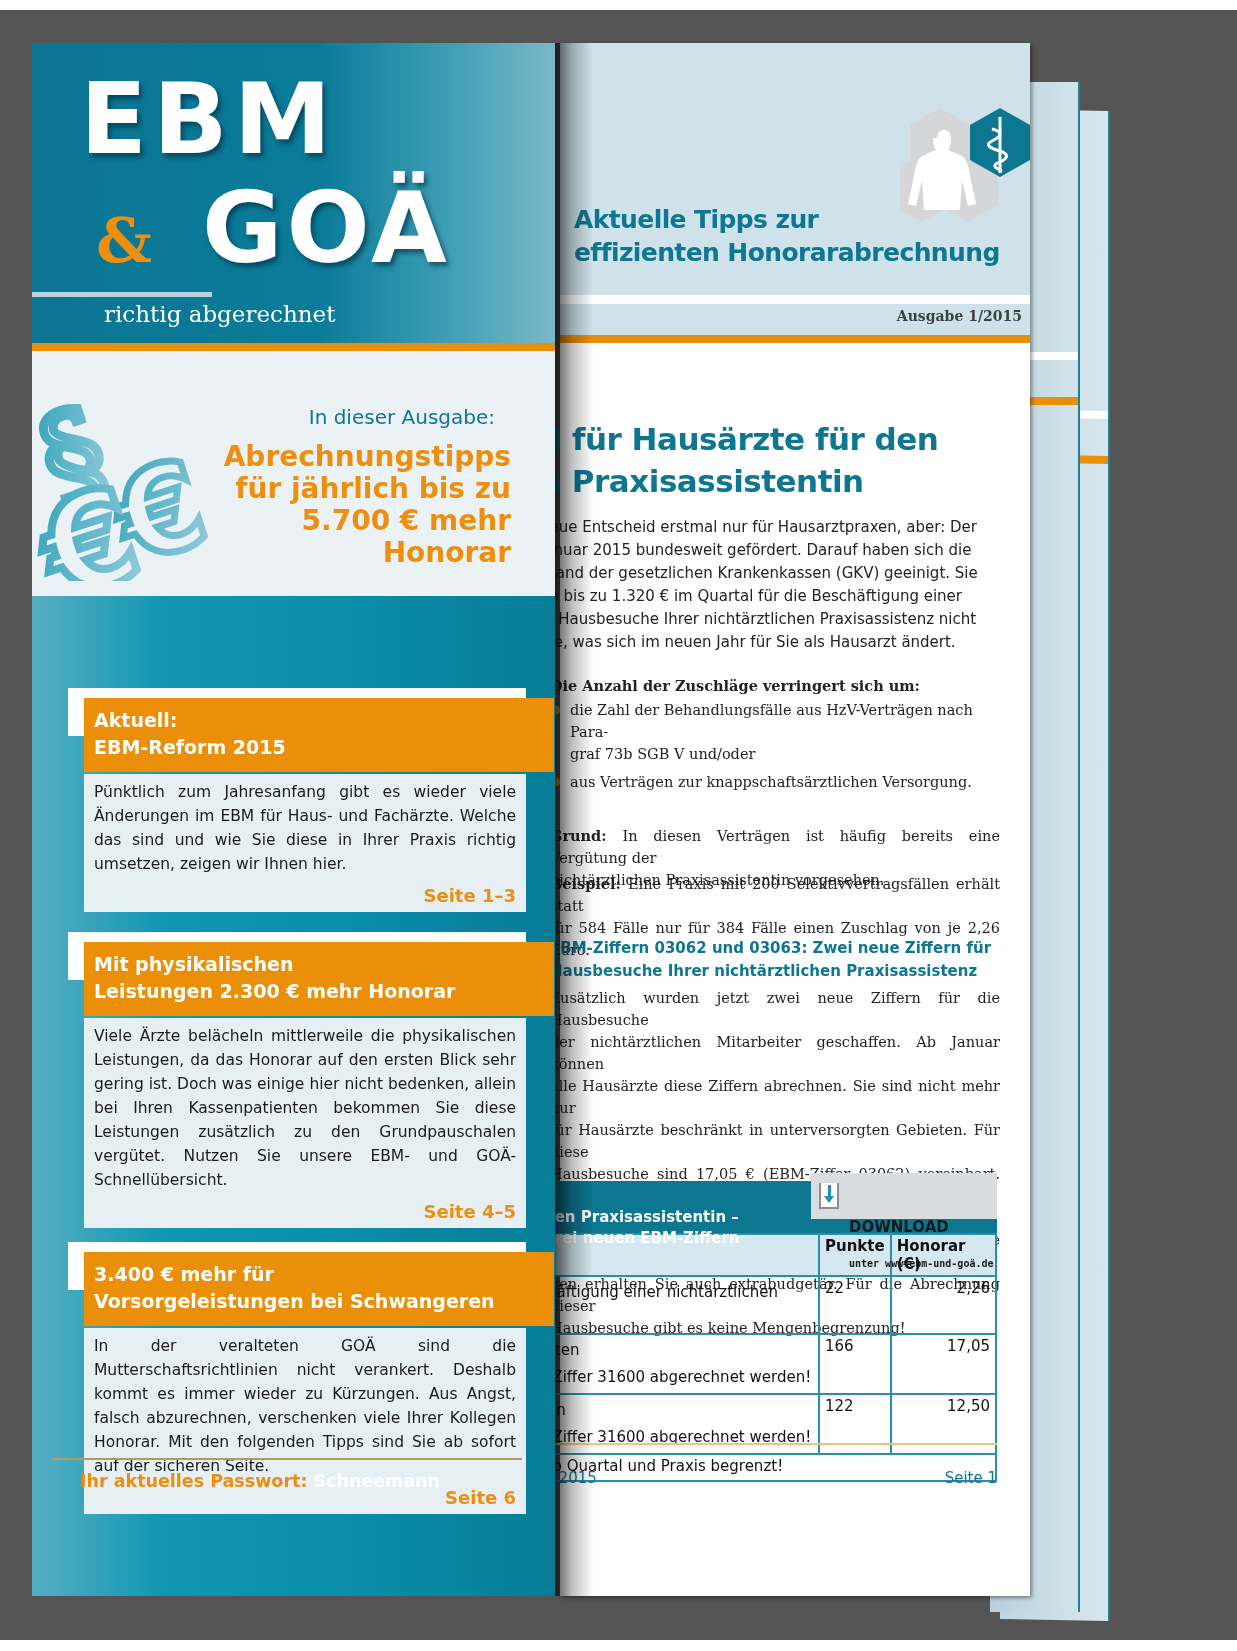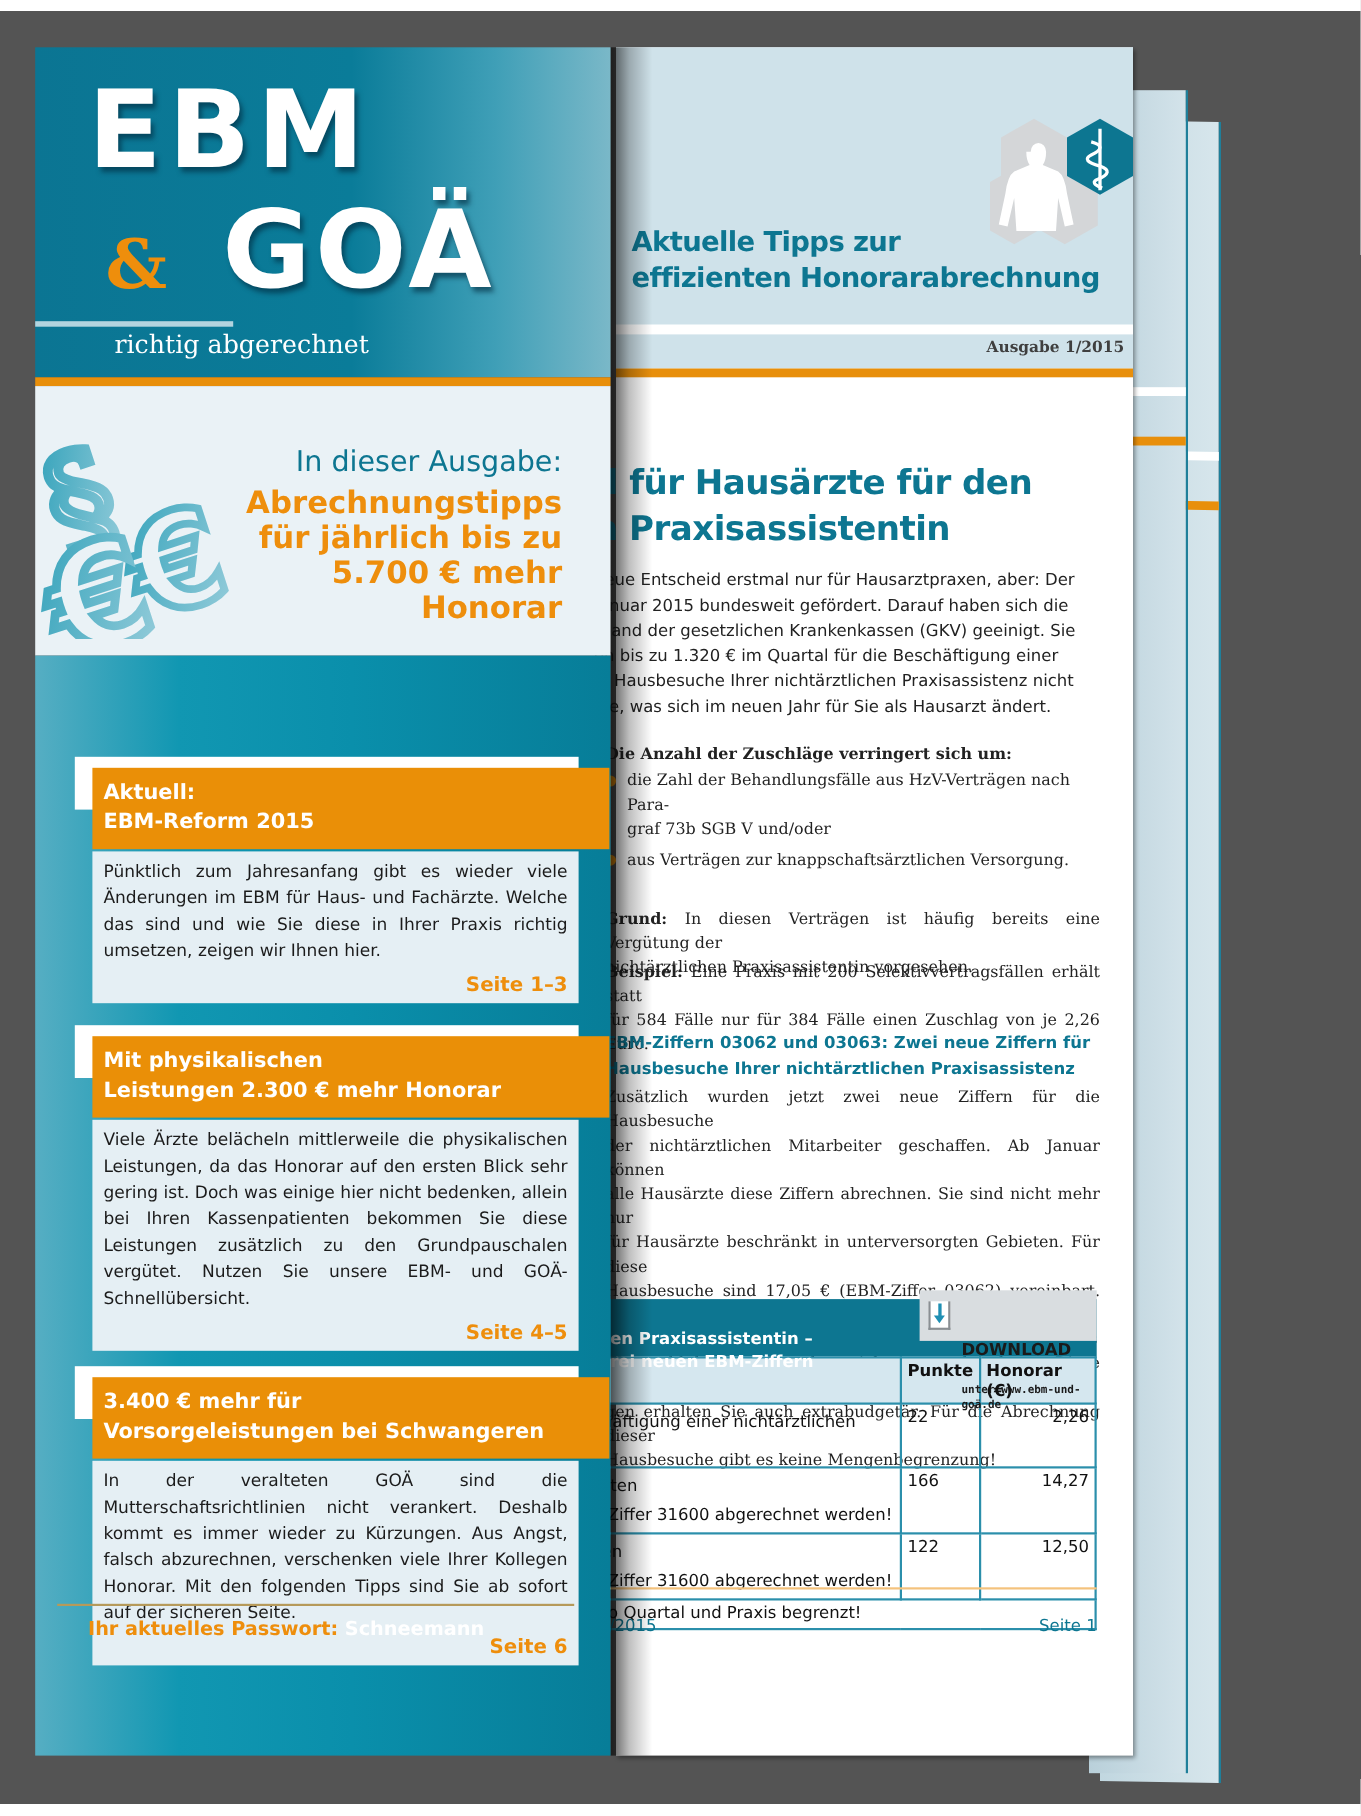--- a/index.html
+++ b/index.html
@@ -29,21 +29,21 @@
   .mp-list-title { position: absolute; left: -10px; top: 632px; font-weight: bold; }
   .mp-bullets { position: absolute; left: -10px; top: 656px; width: 450px; list-style: none; }
   .mp-bullets li { position: relative; padding-left: 20px; margin-bottom: 6px; white-space: pre-line; }
   .mp-bullets li::before { content: ""; position: absolute; left: 0; top: 6px; width: 10px; height: 10px; border-radius: 50%; background: #e88f0b; }
   .mp-para { position: absolute; left: -10px; width: 450px; white-space: pre-line; text-align: justify; }
   .mp-para b { font-weight: bold; }
   .mp-subhead { position: absolute; left: -10px; top: 894px; width: 450px; font-weight: bold; font-size: 15px; line-height: 23px; color: #0d7691; white-space: pre-line; }
 
   .dl-table { position: absolute; left: -20px; top: 1138px; width: 457px; }
   .dl-head { position: relative; height: 52px; background: #0d7691; color: #fff; font-weight: bold; font-size: 15px; line-height: 21px; padding: 5px 0 0 4px; white-space: pre-line; }
-  .dl-badge { position: absolute; right: 0; top: -8px; width: 161px; height: 46px; background: #d9dde0; color: #1a1a1a; padding: 4px 0 0 38px; }
+  .dl-badge { position: absolute; right: 0; top: -8px; width: 186px; height: 46px; background: #d9dde0; color: #1a1a1a; padding: 4px 0 0 38px; }
   .dl-badge .t1 { font-size: 15px; font-weight: bold; line-height: 17px; display: block; }
   .dl-badge .t2 { font-size: 10px; font-weight: bold; line-height: 14px; font-family: "DejaVu Sans Mono", monospace; display: block; }
   .dl-arrow { position: absolute; left: 8px; top: 10px; width: 20px; height: 26px; border: 2px solid #8a8f93; border-top: none; background: #fff; }
   .dl-arrow::before { content: ""; position: absolute; left: 7px; top: 2px; width: 3px; height: 13px; background: #1f8fb3; }
   .dl-arrow::after { content: ""; position: absolute; left: 3px; top: 13px; border-left: 5.5px solid transparent; border-right: 5.5px solid transparent; border-top: 7px solid #1f8fb3; }
   table.fees { width: 100%; border-collapse: collapse; font-size: 15px; color: #111; }
   table.fees td, table.fees th { border: 2px solid #2b8fab; padding: 2px 5px; vertical-align: top; height: 27px; }
   table.fees th { background: #d5e7ef; text-align: left; font-weight: bold; height: 28px; }
   table.fees td.num { text-align: right; margin-left: 48px; }
   table.fees td.desc { white-space: pre-line; line-height: 27px; }
@@ -60,21 +60,21 @@
   .fl-header { position: absolute; left: 0; top: 0; width: 523px; height: 300px; background: linear-gradient(90deg,#0b7593 0%,#0a7c99 55%,#3f9fb7 80%,#7ab8c8 100%); }
   .fl-header-rule { position: absolute; left: 0; top: 249px; width: 180px; height: 5px; background: #b3d4df; }
   .fl-title1 { position: absolute; left: 48px; top: 26px; font-size: 98px; font-weight: bold; color: #fff; letter-spacing: 6px; line-height: 100px; text-shadow: 3px 4px 5px rgba(0,40,60,.6); }
   .fl-amp { position: absolute; left: 64px; top: 167px; font-family: "DejaVu Serif", serif; font-size: 62px; color: #ee8e0c; font-weight: bold; line-height: 62px; }
   .fl-title2 { position: absolute; left: 170px; top: 130px; font-size: 98px; font-weight: bold; color: #fff; letter-spacing: 4px; line-height: 110px; text-shadow: 3px 4px 5px rgba(0,40,60,.6); }
   .fl-subtitle { position: absolute; left: 72px; top: 258px; font-family: "DejaVu Serif", serif; font-size: 23px; color: #fff; }
   .fl-orange-rule { position: absolute; left: 0; top: 300px; width: 523px; height: 8px; background: #e88f0b; }
 
   .fl-teaser { position: absolute; left: 0; top: 308px; width: 523px; height: 245px; background: #eaf2f6; }
   .money-art { position: absolute; left: 4px; top: 30px; width: 250px; height: 200px; }
-  .fl-teaser-kicker { position: absolute; right: 44px; top: 54px; font-size: 26px; color: #0d7691; }
+  .fl-teaser-kicker { position: absolute; right: 60px; top: 54px; font-size: 20px; color: #0d7691; }
   .fl-teaser-text { position: absolute; right: 44px; top: 90px; font-size: 28px; font-weight: bold; color: #ee8e0c; line-height: 32px; text-align: right; white-space: pre-line; }
 
   .fl-body { position: absolute; left: 0; top: 553px; width: 523px; height: 1000px; background: linear-gradient(90deg,#56aec3 0%,#1197b2 25%,#0a8fab 55%,#077d98 100%); }
   .card { position: absolute; left: 36px; width: 460px; }
   .card-tab { position: absolute; left: 0; top: 0; width: 458px; height: 48px; background: #fff; }
   .card-head { position: absolute; left: 16px; top: 10px; width: 470px; background: #ea8f07; color: #fff; font-weight: bold; font-size: 19px; line-height: 27px; padding: 9px 10px 11px 10px; white-space: pre-line; }
   .card-body { position: absolute; left: 16px; width: 442px; background: #e5eff4; padding: 6px 10px 0 10px; font-size: 15.5px; line-height: 24px; color: #1b1b1b; white-space: pre-line; text-align: justify; }
   .card-page { display: block; text-align: right; color: #ee8e0c; font-weight: bold; font-size: 18px; margin-top: 8px; padding-bottom: 4px; }
 
   .fl-footer-line { position: absolute; left: 20px; top: 1415px; width: 470px; height: 2px; background: #b69a5a; }
@@ -167,21 +167,21 @@
       </tr>
       <tr class="tall">
         <td class="desc">näftigung einer nichtärztlichen</td>
         <td>22</td>
         <td class="num">2,26</td>
       </tr>
       <tr class="tall">
         <td class="desc">sten
 -Ziffer 31600 abgerechnet werden!</td>
         <td>166</td>
-        <td class="num">14,27</td>
+        <td class="num">17,05</td>
       </tr>
       <tr class="tall">
         <td class="desc">en
 -Ziffer 31600 abgerechnet werden!</td>
         <td>122</td>
         <td class="num">12,50</td>
       </tr>
       <tr>
         <td colspan="3">ro Quartal und Praxis begrenzt!</td>
       </tr>

